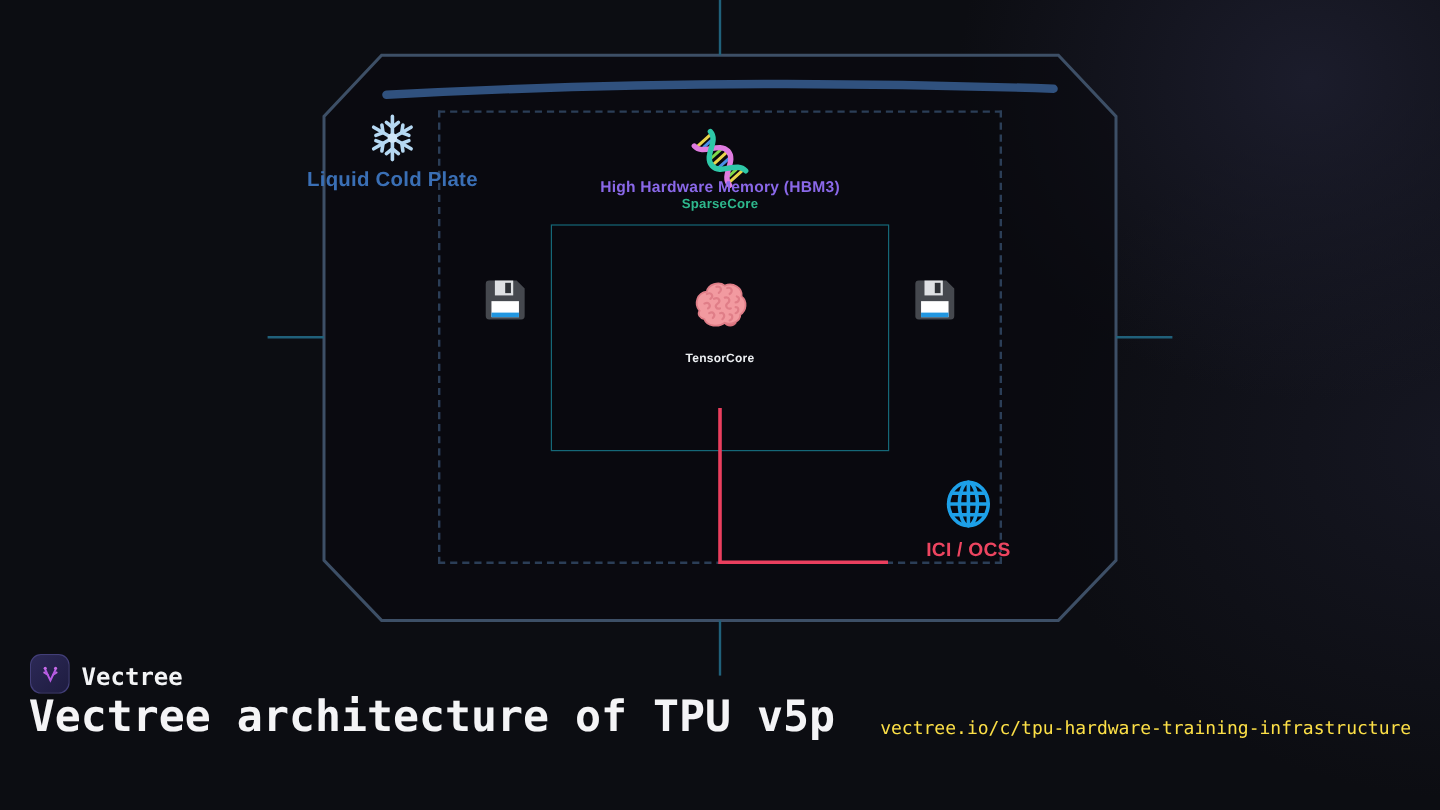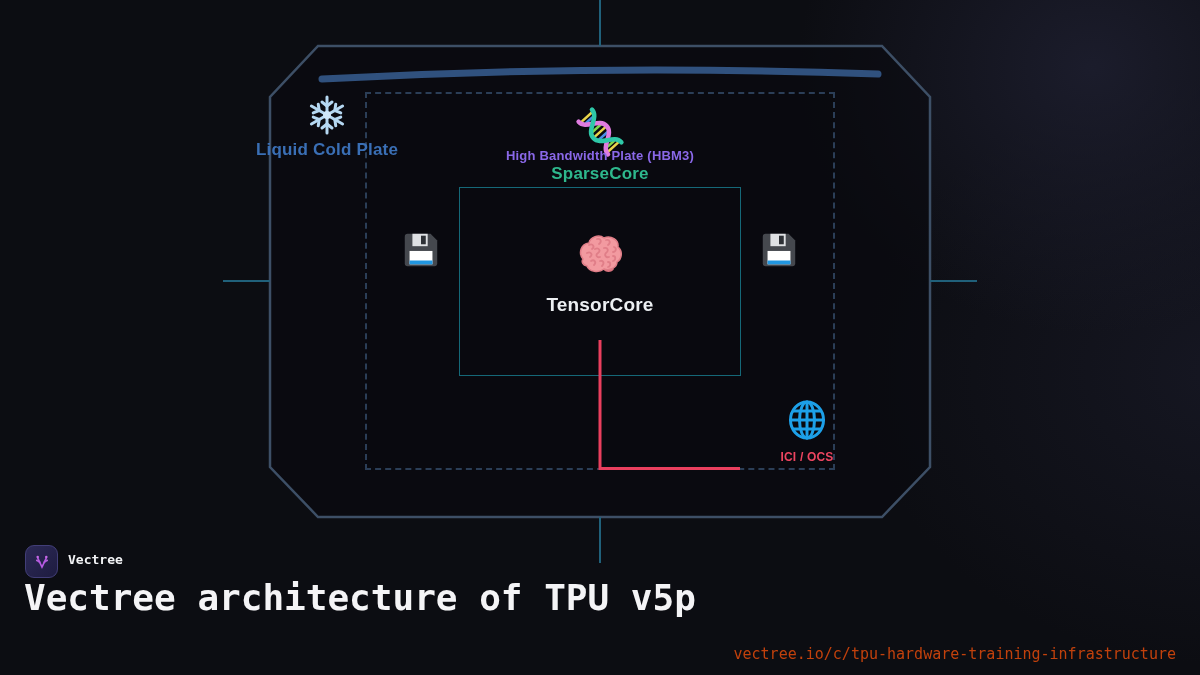--- a/index.html
+++ b/index.html
@@ -31,56 +31,56 @@
   .node, .node-label { z-index: 4; }
 
   .node-label {
     position: absolute;
     font-weight: bold;
     text-align: center;
     letter-spacing: .2px;
   }
   .lbl-cooling   { left: 247px; top: 140px; width: 160px; font-size: 17px; color: #3a6fb5; }
   .lbl-memory    { left: 450px; top: 148px; width: 300px; font-size: 13px; color: #8a68e8; }
-  .lbl-sparse    { left: 500px; top: 164px; width: 200px; font-size: 17px; color: #2eb88d; }
-  .lbl-tensor    { left: 510px; top: 294px; width: 180px; font-size: 19px; color: #eceff2; }
-  .lbl-network   { left: 737px; top: 450px; width: 140px; font-size: 12px; color: #ed4560; }
+  .lbl-sparse    { left: 500px; top: 164px; width: 200px; font-size: 11px; color: #2eb88d; }
+  .lbl-tensor    { left: 510px; top: 294px; width: 180px; font-size: 10px; color: #eceff2; }
+  .lbl-network   { left: 737px; top: 450px; width: 140px; font-size: 16px; color: #ed4560; }
 
   .icon-cooling  { left: 305px; top: 93px;  width: 44px; height: 44px; }
   .icon-memory   { left: 574px; top: 106px; width: 52px; height: 52px; }
   .icon-floppy-l { left: 400px; top: 229px; width: 42px; height: 42px; }
   .icon-floppy-r { left: 758px; top: 229px; width: 42px; height: 42px; }
   .icon-compute  { left: 573px; top: 229px; width: 54px; height: 54px; }
   .icon-network  { left: 785px; top: 398px; width: 44px; height: 44px; }
 
   
   .logo-badge {
     left: 25px; top: 545px; width: 33px; height: 33px;
     border-radius: 9px;
     background: linear-gradient(135deg, #2c2956 0%, #1e1c40 100%);
     border: 1px solid #423e78;
     display: flex; align-items: center; justify-content: center;
     z-index: 5;
   }
   .brand-name {
     left: 68px; top: 552px;
     font-family: "DejaVu Sans Mono", monospace;
-    font-size: 13px; font-weight: bold; color: #f2f3f5;
+    font-size: 20px; font-weight: bold; color: #f2f3f5;
     z-index: 5;
   }
   .page-title {
     left: 24px; top: 582px;
     font-family: "DejaVu Sans Mono", monospace;
     font-size: 36px; font-weight: bold; line-height: 32.5px;
     color: #f4f4f6; white-space: nowrap; z-index: 5;
   }
   .footer-url {
-    right: 24px; top: 645px;
+    right: 24px; top: 598px;
     font-family: "DejaVu Sans Mono", monospace;
-    font-size: 15px; color: #c2410c; z-index: 5;
+    font-size: 15px; color: #fde047; z-index: 5;
   }
 </style>
 </head>
 <body>
 
 <svg id="frame-layer" class="abs" width="1200" height="675">
   <polygon points="318,46 882,46 930,97 930,467 882,517 318,517 270,467 270,97" fill="rgba(9,10,14,0.55)" stroke="#3d4f66" stroke-width="2.5"></polygon>
   <path d="M322,79 Q600,64 878,74" fill="none" stroke="#30517e" stroke-width="7" stroke-linecap="round"></path>
   <line x1="600" y1="0" x2="600" y2="46" stroke="#20607a" stroke-width="2"></line>
   <line x1="600" y1="517" x2="600" y2="563" stroke="#20607a" stroke-width="2"></line>
@@ -141,21 +141,21 @@
         <line x1="22" y1="42" x2="30" y2="42" stroke="#7ed84a"></line>
         <line x1="19" y1="46" x2="33" y2="46" stroke="#e8d44a"></line>
       </g>
       <g fill="none" stroke-width="4.5" stroke-linecap="round">
         <path d="M17,4 C17,15 35,15 35,26 C35,37 17,37 17,48" stroke="#e07ce0"></path>
         <path d="M35,4 C35,15 17,15 17,26 C17,37 35,37 35,48" stroke="#2ec8a8"></path>
       </g>
     </g>
   </svg>
 </div>
-<div class="node-label lbl-memory">High Bandwidth Plate (HBM3)</div>
+<div class="node-label lbl-memory">High Hardware Memory (HBM3)</div>
 <div class="node-label lbl-sparse">SparseCore</div>
 
 <div class="abs node icon-floppy-l">
   <svg viewBox="0 0 44 44" width="42" height="42">
     <path d="M5,8 a3,3 0 0 1 3,-3 h24 l7,7 v24 a3,3 0 0 1 -3,3 h-28 a3,3 0 0 1 -3,-3 z" fill="#45484e"></path>
     <rect x="13" y="5" width="16" height="13" fill="#dfe1e4"></rect>
     <rect x="22" y="7" width="5" height="9" fill="#2e3136"></rect>
     <rect x="10" y="23" width="24" height="14" fill="#ffffff"></rect>
     <rect x="10" y="33" width="24" height="4" fill="#2196e0"></rect>
   </svg>

